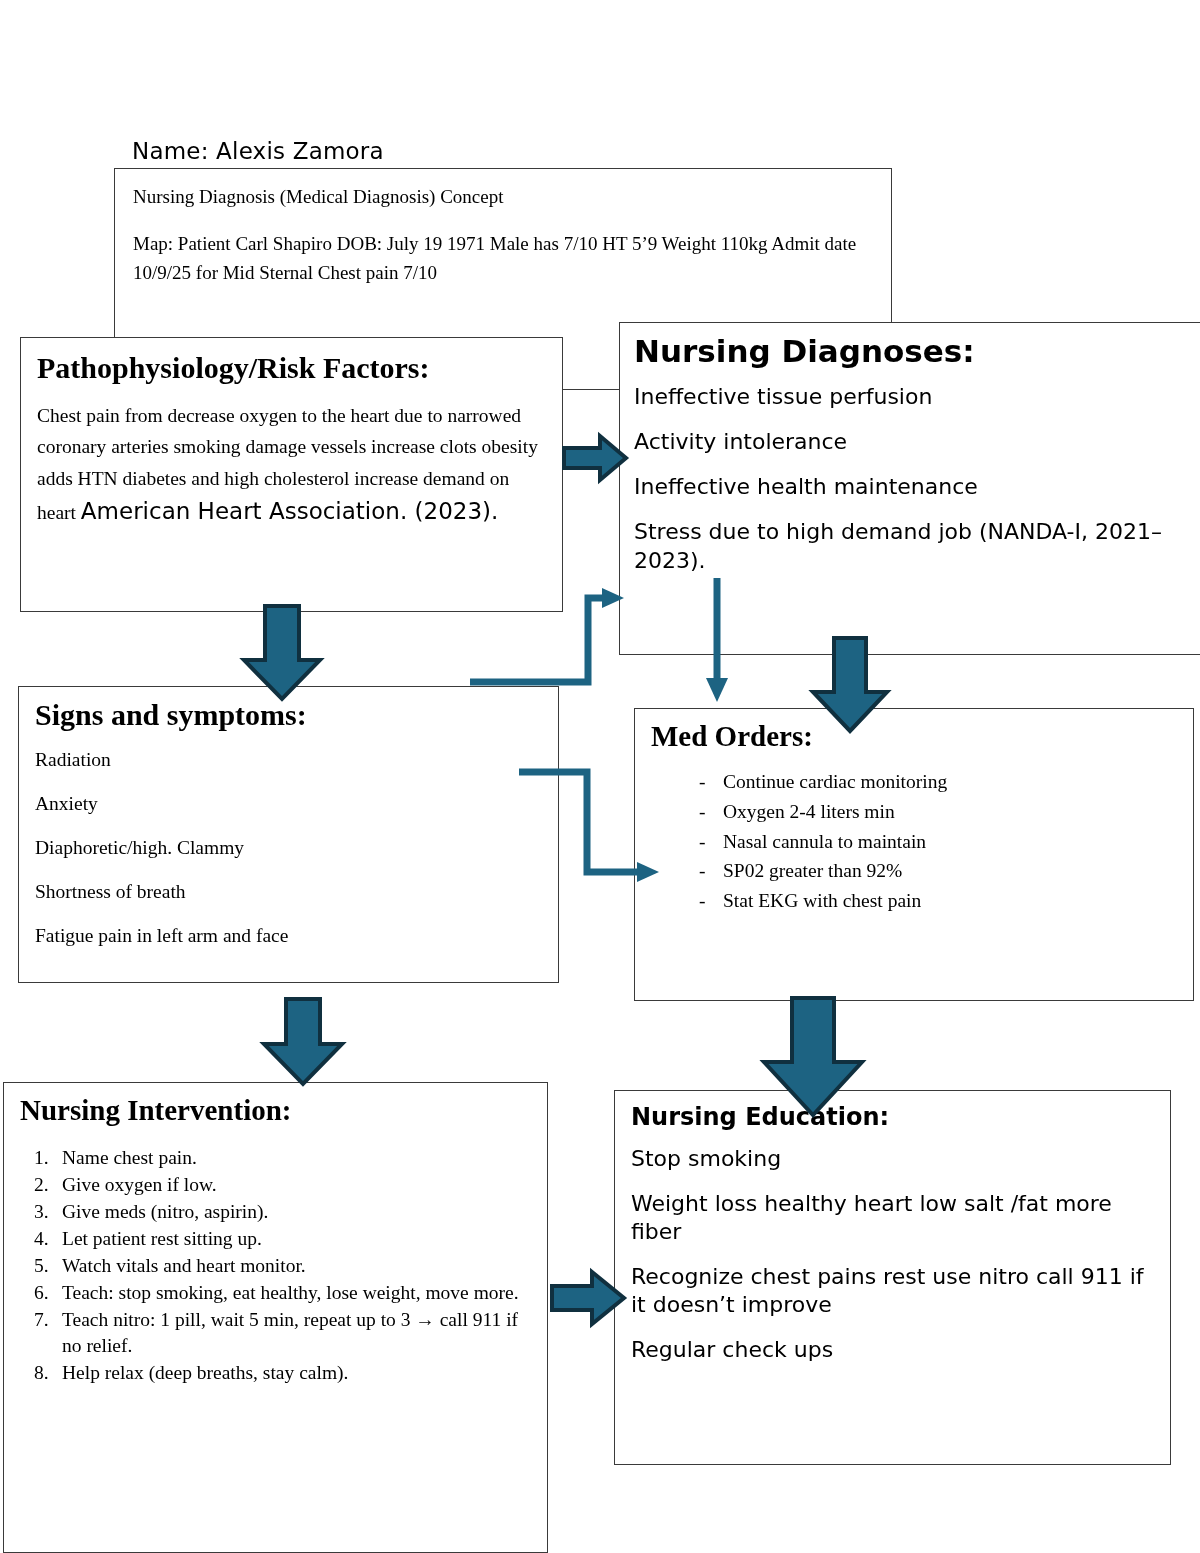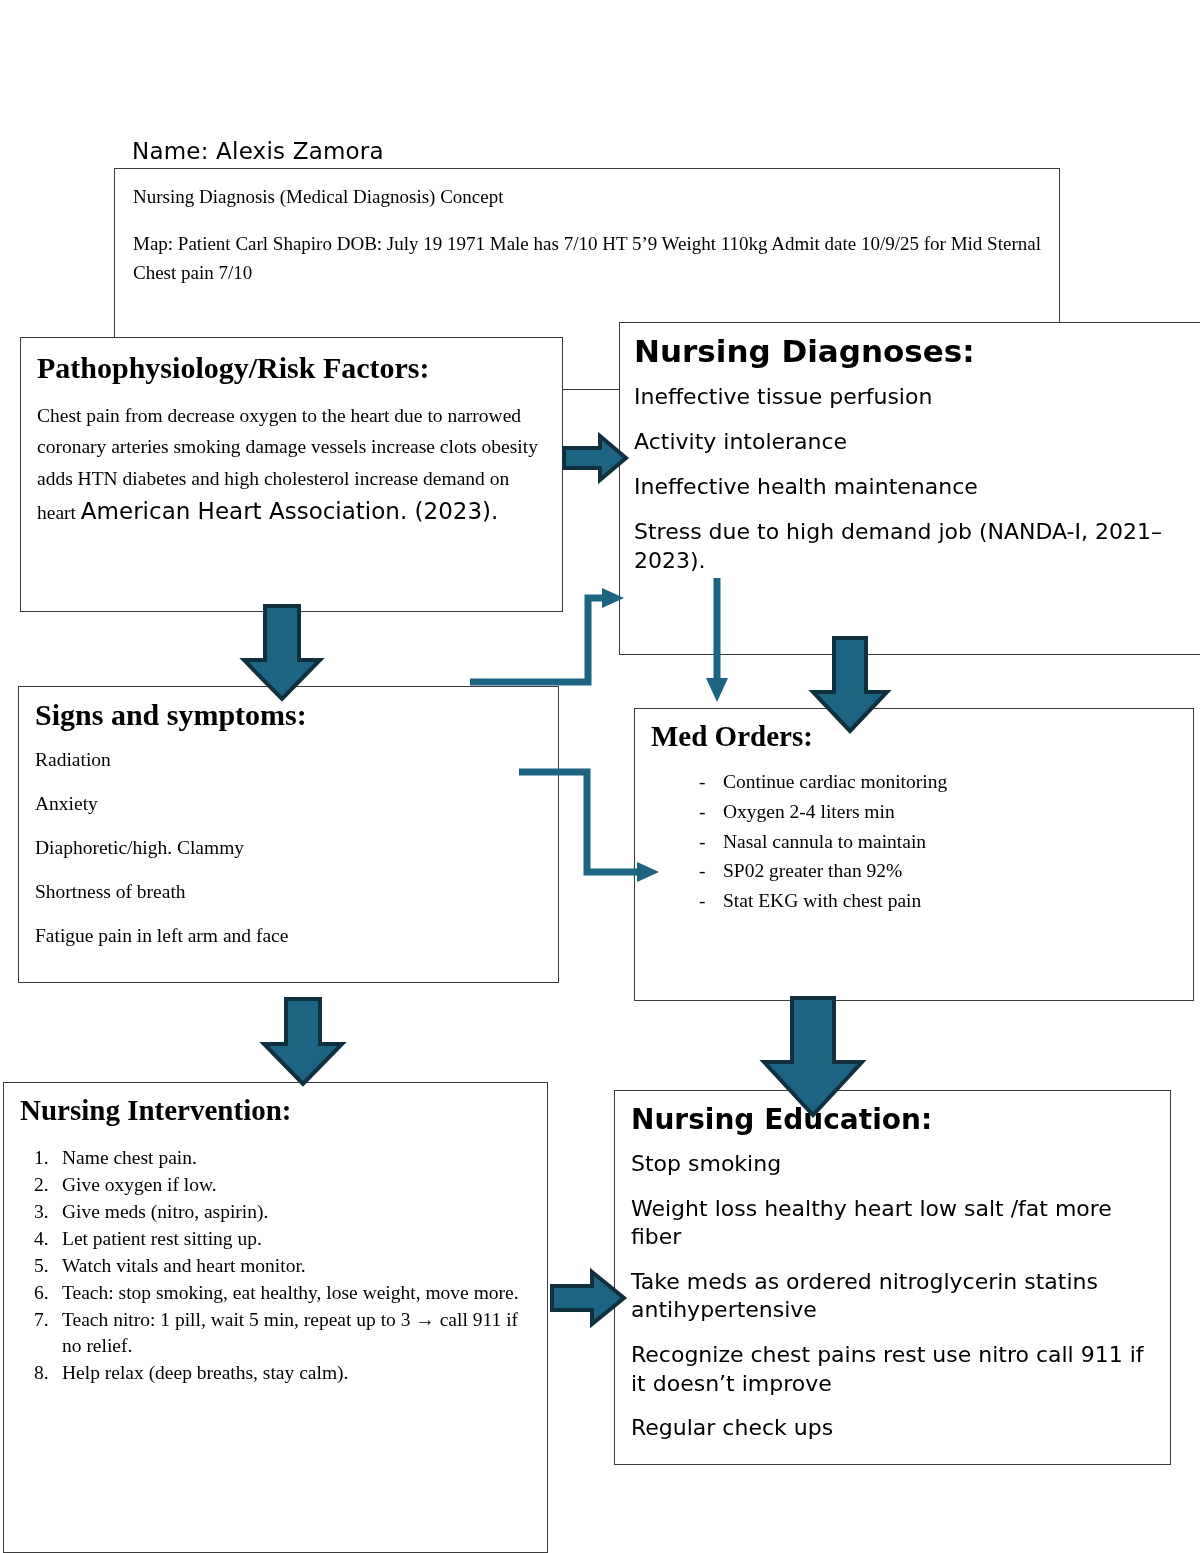--- a/index.html
+++ b/index.html
@@ -50,21 +50,21 @@
     font-family: "DejaVu Sans", sans-serif;
     font-size: 23px;
     letter-spacing: 0.2px;
     white-space: nowrap;
   }
 
   
   #header-box {
     left: 114px;
     top: 168px;
-    width: 946px;
+    width: 778px;
     height: 222px;
     border-width: 1.5px;
     z-index: 2;
   }
   #header-box .inner { padding: 14px 18px 0 18px; }
   #header-box p { margin: 0 0 18px 0; }
 
   
   #patho-box {
     left: 20px;
@@ -184,21 +184,21 @@
     left: 614px;
     top: 1090px;
     width: 557px;
     height: 375px;
     z-index: 3;
   }
   #ne-box .inner { padding: 12px 14px 0 16px; }
   #ne-title {
     font-family: "DejaVu Sans", sans-serif;
     font-weight: bold;
-    font-size: 28px;
+    font-size: 24px;
     margin: 0 0 14px 0;
     white-space: nowrap;
   }
   #ne-box .line {
     font-family: "DejaVu Sans", sans-serif;
     font-size: 22px;
     line-height: 1.3;
     margin: 0 0 16px 0;
   }
 
@@ -290,21 +290,20 @@
         <li><span class="num">8.</span><span>Help relax (deep breaths, stay calm).</span></li>
       </ol>
     </div>
   </div>
 
   <div class="box" id="ne-box">
     <div class="inner">
       <div id="ne-title">Nursing Education:</div>
       <p class="line">Stop smoking</p>
       <p class="line">Weight loss healthy heart low salt /fat more fiber</p>
-      <p class="line">Take meds as ordered nitroglycerin statins antihypertensive</p>
       <p class="line">Recognize chest pains rest use nitro call 911 if it doesn’t improve</p>
       <p class="line">Regular check ups</p>
     </div>
   </div>
 
   <svg class="arrow-svg" style="left:560px; top:432px;" width="70" height="52" viewBox="0 0 70 52">
     <polygon class="blockarrow" points="4,16 40,16 40,4 66,26 40,48 40,36 4,36"></polygon>
   </svg>
 
   <svg class="arrow-svg" style="left:232px; top:602px;" width="100" height="102" viewBox="0 0 100 102">

